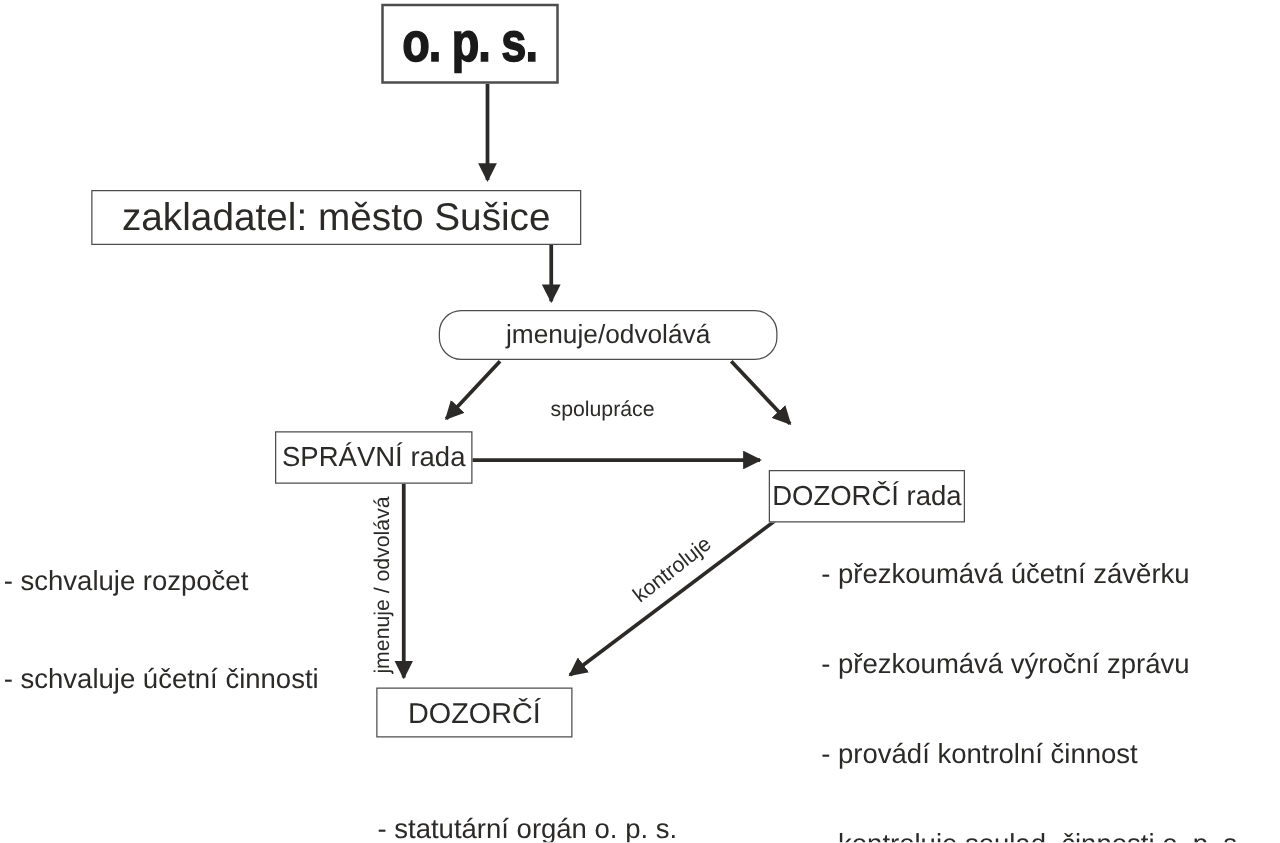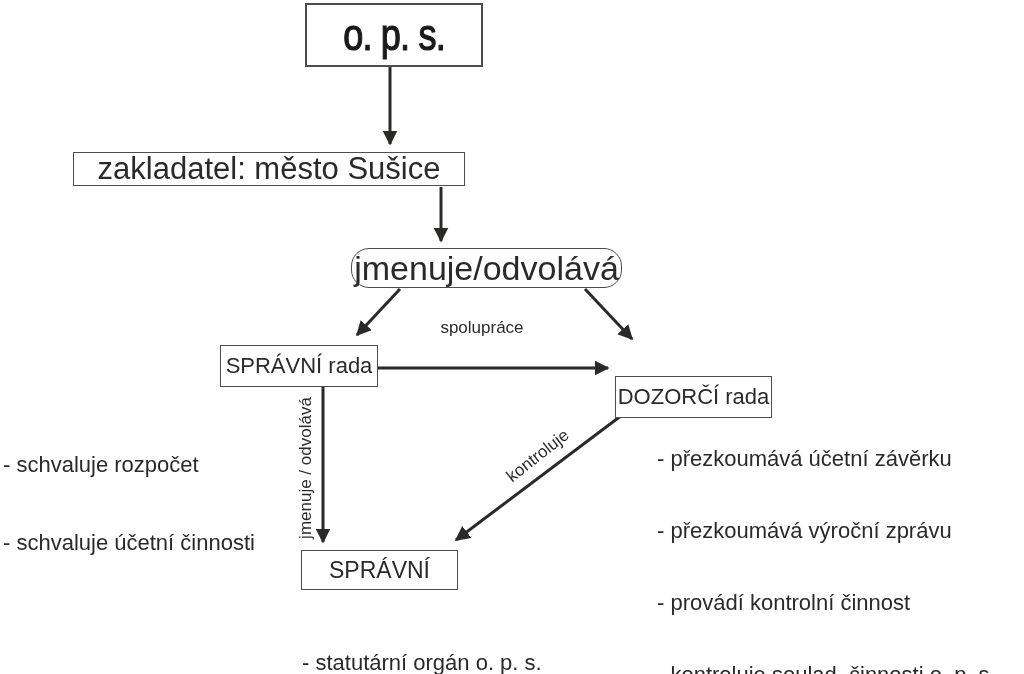--- a/index.html
+++ b/index.html
@@ -6,26 +6,26 @@
   .canvas {
     position:relative; width:1024px; height:674px; background:#ffffff;
     font-family:"Liberation Sans", sans-serif; color:#2b2a29; overflow:hidden;
   }
   .box {
     position:absolute; box-sizing:border-box; background:#ffffff;
     border:1.5px solid #4d4d4d;
     display:flex; align-items:center; justify-content:center;
     text-align:center; white-space:nowrap;
   }
-  .box-ops   { left:305px; top:3px;   width:178px; height:64px; border-width:2px;
-               font-size:44px; font-weight:normal; color:#1a1a1a; }
+  .box-ops   { left:305px; top:3px;   width:142px; height:64px; border-width:2px;
+               font-size:44px; font-weight:bold; color:#1a1a1a; }
   .box-ops .squeeze { display:inline-block; transform:scaleX(0.82); letter-spacing:-1px;
                -webkit-text-stroke:1.2px #1a1a1a; }
-  .box-founder { left:73px;  top:152px; width:392px; height:34px; font-size:31px; }
-  .box-appoint { left:351px; top:248px; width:271px; height:40px; font-size:34px;border-radius:18px; }
+  .box-founder { left:73px;  top:152px; width:392px; height:44px; font-size:31px; }
+  .box-appoint { left:351px; top:248px; width:271px; height:40px; font-size:21px;border-radius:18px; }
   .box-board   { left:192px; top:345px; width:158px; height:42px; font-size:22px;margin-left:28px; }
   .box-superv  { left:615px; top:345px; width:157px; height:42px; font-size:22px;margin-top:31px; }
   .box-director{ left:301px; top:550px; width:157px; height:40px; font-size:23px; }
 
   .edge-label { position:absolute; font-size:17px; text-align:center; white-space:nowrap; }
   .lbl-coop    { left:412px; top:318px; width:140px; }
   .lbl-appoint { left:221px; top:458px; width:170px; transform:rotate(-90deg); }
   .lbl-control { left:483px; top:446px; width:110px; transform:rotate(-38deg); }
 
   .vlist { position:absolute; font-size:22px; white-space:pre; }
@@ -70,21 +70,21 @@
 
   <div class="box box-board">
     <span>SPRÁVNÍ rada</span>
   </div>
 
   <div class="box box-superv">
     <span>DOZORČÍ rada</span>
   </div>
 
   <div class="box box-director">
-    <span>SPRÁVNÍ</span>
+    <span>DOZORČÍ</span>
   </div>
 
   <div class="edge-label lbl-coop">spolupráce</div>
 
   <div class="edge-label lbl-appoint">jmenuje / odvolává</div>
 
   <div class="edge-label lbl-control">kontroluje</div>
 
   <div class="vlist list-board">
     <div>- schvaluje rozpočet</div>

